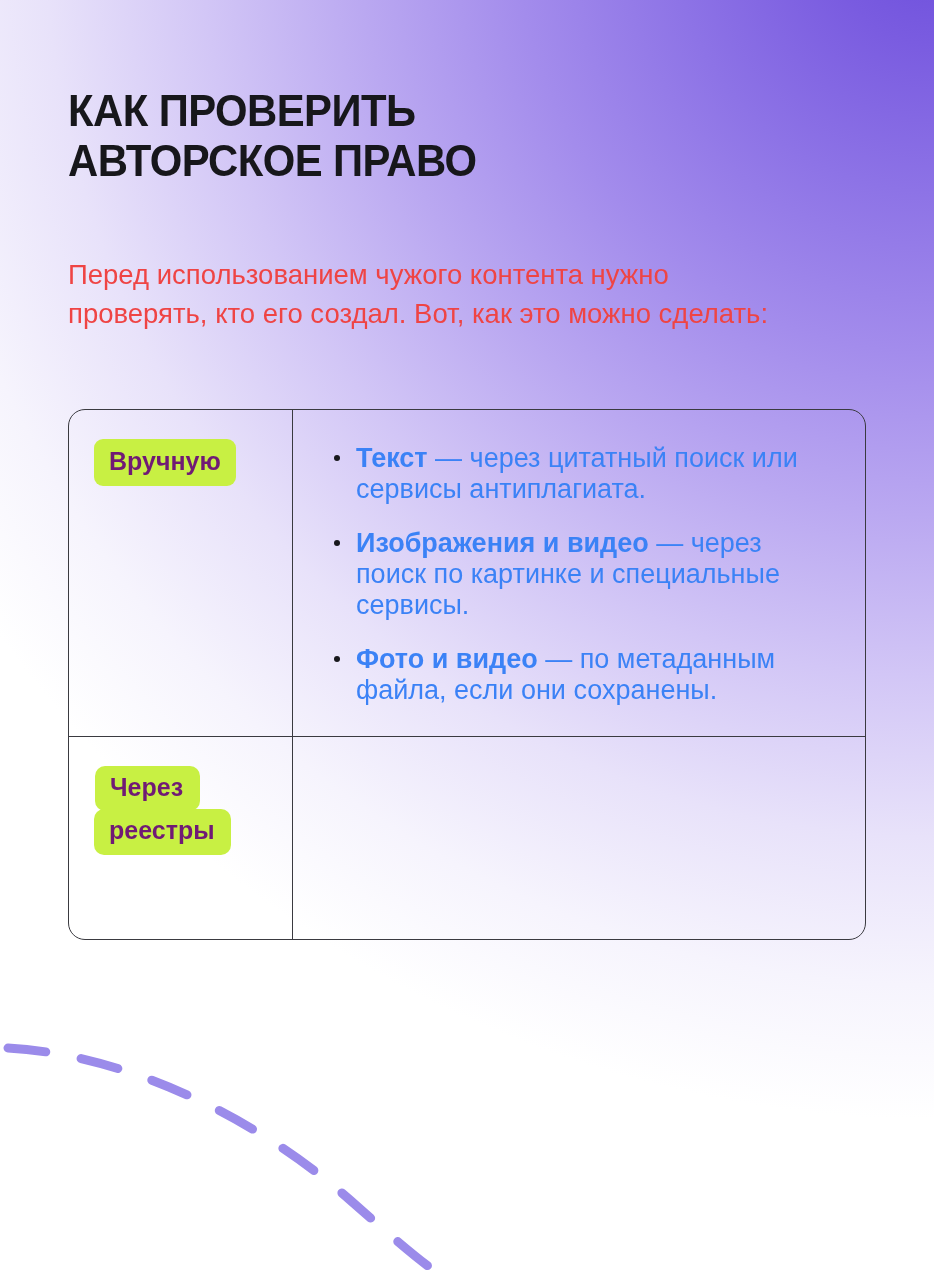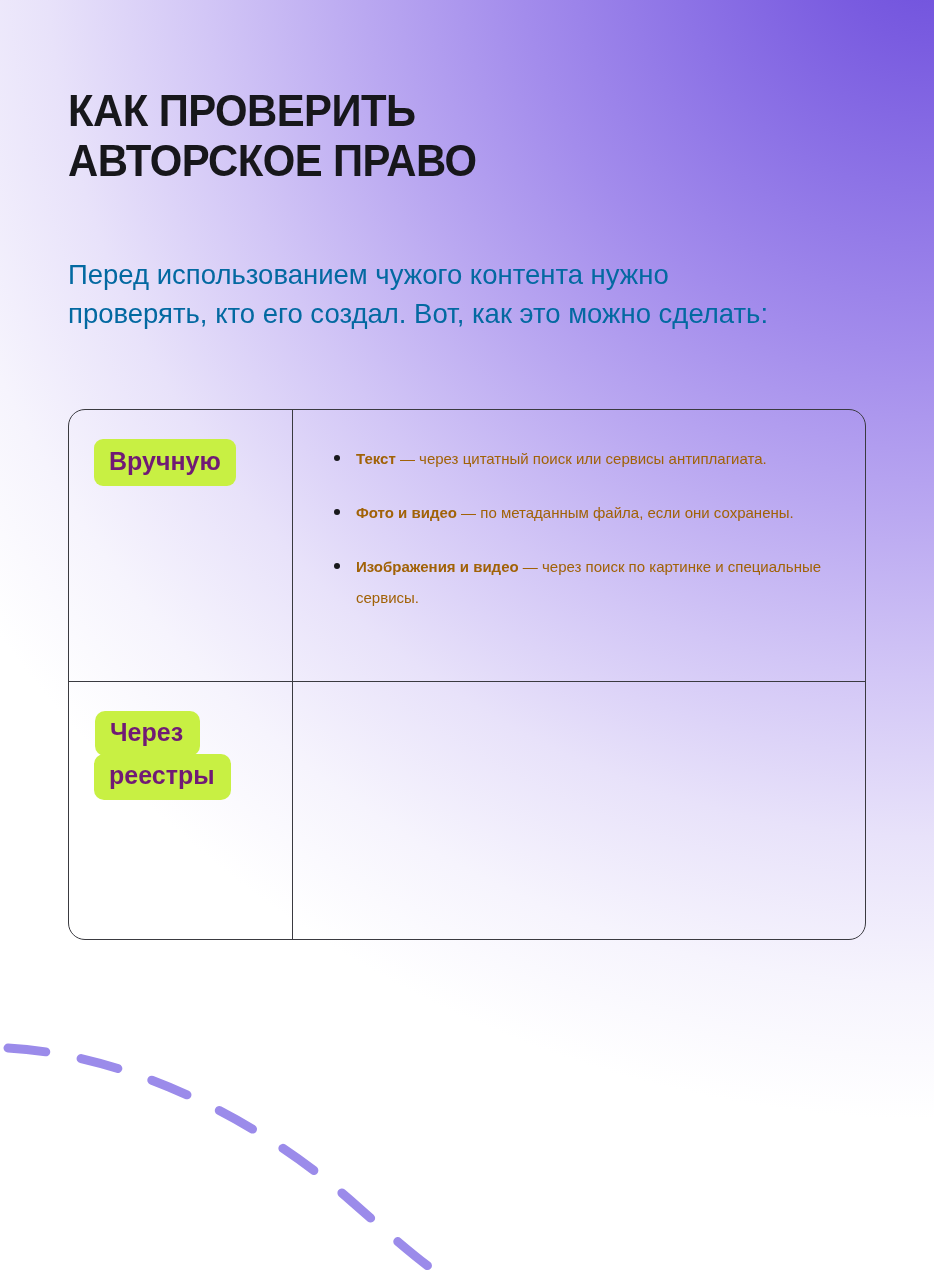--- a/index.html
+++ b/index.html
@@ -61,21 +61,21 @@
   .headline .l2 { display:block; }
 
   
   .intro {
     position:absolute;
     left:68px;
     top:231px;
     width:740px;
     font-size:27.5px;
     line-height:39px;
-    color:#0369a1;
+    color:#ef4444;
   }
 
   .outro {
     position:absolute;
     left:68px;
     top:951px;
     width:790px;
     font-size:27.5px;
     line-height:39px;
     color:#1a1a1e;
@@ -143,23 +143,23 @@
     width:fit-content;
     border-radius:10px;
     padding:9px 16px 12px 15px;
   }
 
   
   ul.bullets { list-style:none; }
   ul.bullets li {
     position:relative;
     padding-left:24px;
-    font-size:15px;
+    font-size:27px;
     line-height:31px;
-    color:#a16207;
+    color:#3b82f6;
   }
   ul.bullets li + li { margin-top:23px; }
   ul.bullets li::before {
     content:"";
     position:absolute;
     left:2px;
     top:12px;
     width:6px;
     height:6px;
     border-radius:50%;
@@ -197,24 +197,24 @@
     <div class="trow row-1">
       <div class="tcell-label">
         <span class="badge">Вручную</span>
       </div>
       <div class="tcell-body">
         <ul class="bullets">
           <li>
             <b>Текст</b><span> — через цитатный поиск или сервисы антиплагиата.</span>
           </li>
           <li>
-            <b>Фото и видео</b><span> — по метаданным файла, если они сохранены.</span>
+            <b>Изображения и видео</b><span> — через поиск по картинке и специальные сервисы.</span>
           </li>
           <li>
-            <b>Изображения и видео</b><span> — через поиск по картинке и специальные сервисы.</span>
+            <b>Фото и видео</b><span> — по метаданным файла, если они сохранены.</span>
           </li>
         </ul>
       </div>
     </div>
 
     <div class="trow row-2">
       <div class="tcell-label">
         <div class="badge-stack">
           <span class="badge b1">Через</span>
           <span class="badge b2">реестры</span>

